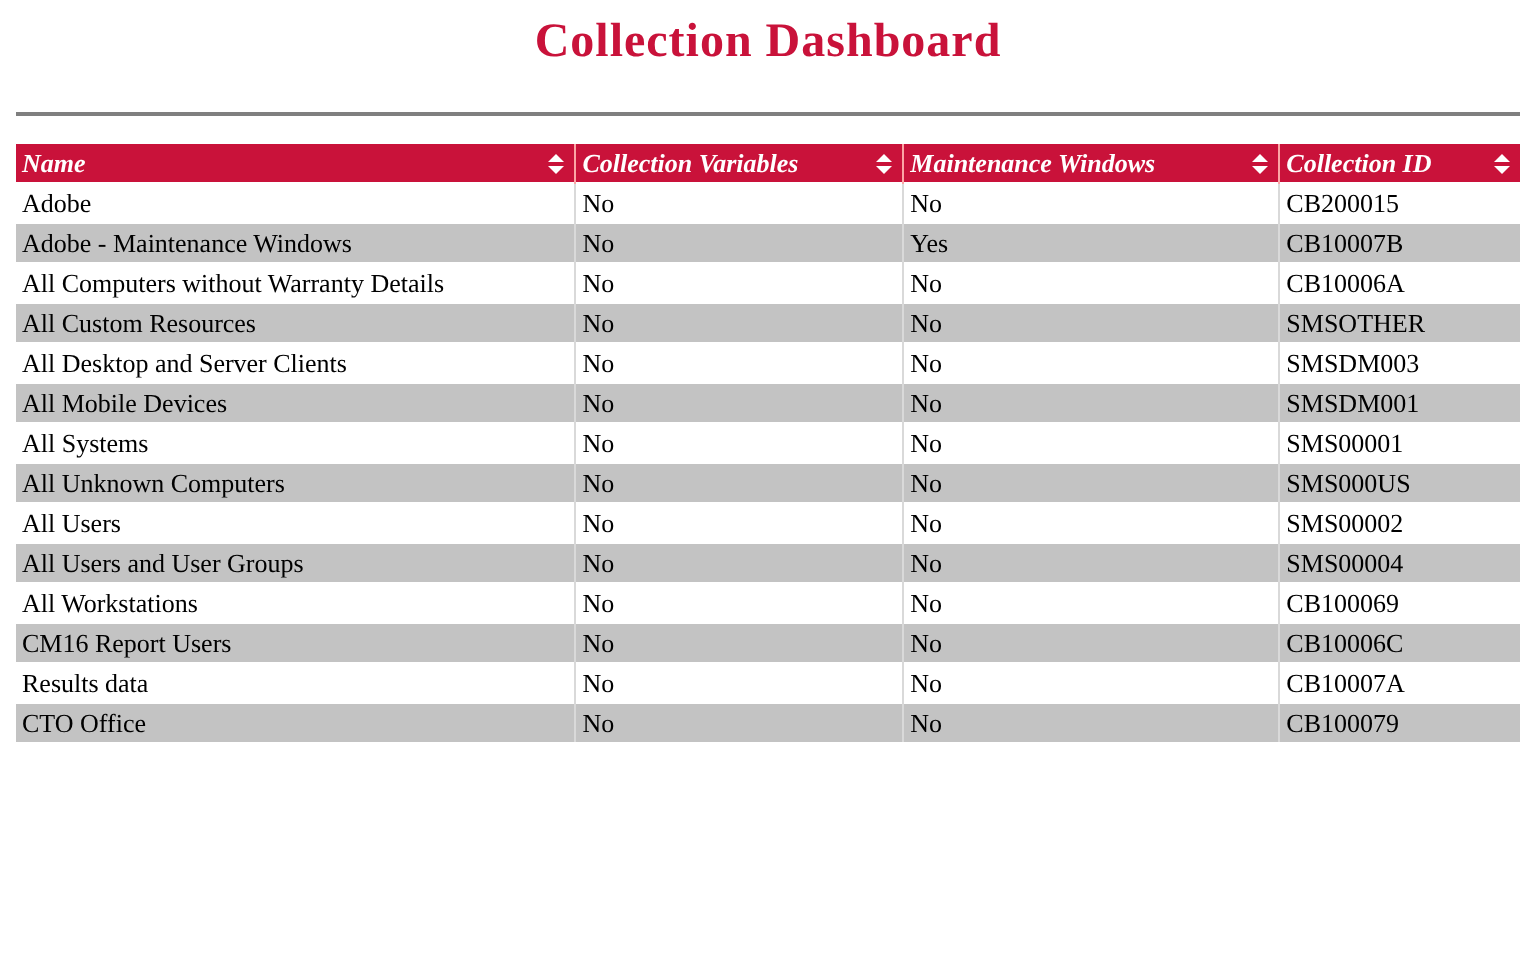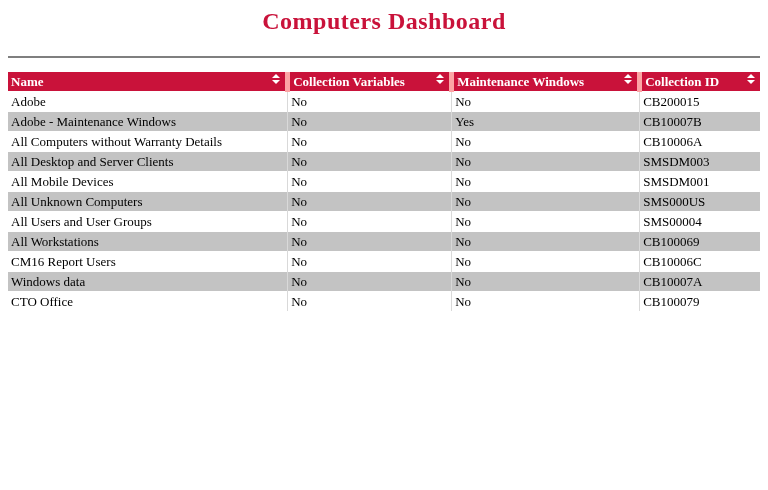--- a/index.html
+++ b/index.html
@@ -39,27 +39,29 @@
   col.c-vars{width:21.8%;}
   col.c-mw{width:25.0%;}
   col.c-id{width:16.0%;}
   thead th{
     background:var(--accent);
     color:#fff;
     font-weight:bold;
     text-align:left;
     padding:2px 5px 2px 3px;
     line-height:15px;
-    border-left:5px solid #fca5a5;
+    border-left:1px solid #fca5a5;
     cursor:pointer;
   }
   thead th:first-child{border-left:none;}
   .th-inner{
     display:flex;
     justify-content:space-between;
+    align-items:center;
+    font-style:italic;
   }
   .sort{
     display:inline-flex;
     flex-direction:column;
     gap:2px;
     margin-left:6px;
     flex:0 0 auto;
   }
   .tri-up{
     width:0;height:0;
@@ -82,21 +84,21 @@
     overflow:hidden;
   }
   tbody td:first-child{border-left:none;margin-top:24px;}
   tbody tr:nth-child(even){background:var(--row-alt);}
 </style>
 </head>
 <body>
 
 <div class="page">
 
-  <h1 class="page-title">Computers Dashboard</h1>
+  <h1 class="page-title">Collection Dashboard</h1>
 
   <div class="rule"></div>
 
   <table class="collections">
     <colgroup>
       <col class="c-name">
         <col class="c-vars">
         <col class="c-mw">
         <col class="c-id">
     </colgroup>
@@ -153,57 +155,75 @@
           <td>Yes</td>
           <td>CB10007B</td>
         </tr>
         <tr>
           <td>All Computers without Warranty Details</td>
           <td>No</td>
           <td>No</td>
           <td>CB10006A</td>
         </tr>
         <tr>
+          <td>All Custom Resources</td>
+          <td>No</td>
+          <td>No</td>
+          <td>SMSOTHER</td>
+        </tr>
+        <tr>
           <td>All Desktop and Server Clients</td>
           <td>No</td>
           <td>No</td>
           <td>SMSDM003</td>
         </tr>
         <tr>
           <td>All Mobile Devices</td>
           <td>No</td>
           <td>No</td>
           <td>SMSDM001</td>
         </tr>
         <tr>
+          <td>All Systems</td>
+          <td>No</td>
+          <td>No</td>
+          <td>SMS00001</td>
+        </tr>
+        <tr>
           <td>All Unknown Computers</td>
           <td>No</td>
           <td>No</td>
           <td>SMS000US</td>
         </tr>
         <tr>
+          <td>All Users</td>
+          <td>No</td>
+          <td>No</td>
+          <td>SMS00002</td>
+        </tr>
+        <tr>
           <td>All Users and User Groups</td>
           <td>No</td>
           <td>No</td>
           <td>SMS00004</td>
         </tr>
         <tr>
           <td>All Workstations</td>
           <td>No</td>
           <td>No</td>
           <td>CB100069</td>
         </tr>
         <tr>
           <td>CM16 Report Users</td>
           <td>No</td>
           <td>No</td>
           <td>CB10006C</td>
         </tr>
         <tr>
-          <td>Windows data</td>
+          <td>Results data</td>
           <td>No</td>
           <td>No</td>
           <td>CB10007A</td>
         </tr>
         <tr>
           <td>CTO Office</td>
           <td>No</td>
           <td>No</td>
           <td>CB100079</td>
         </tr>

